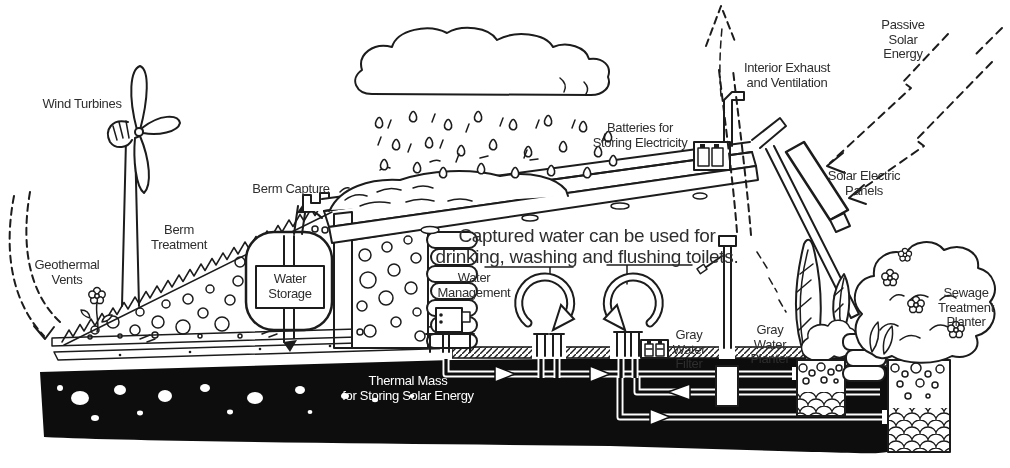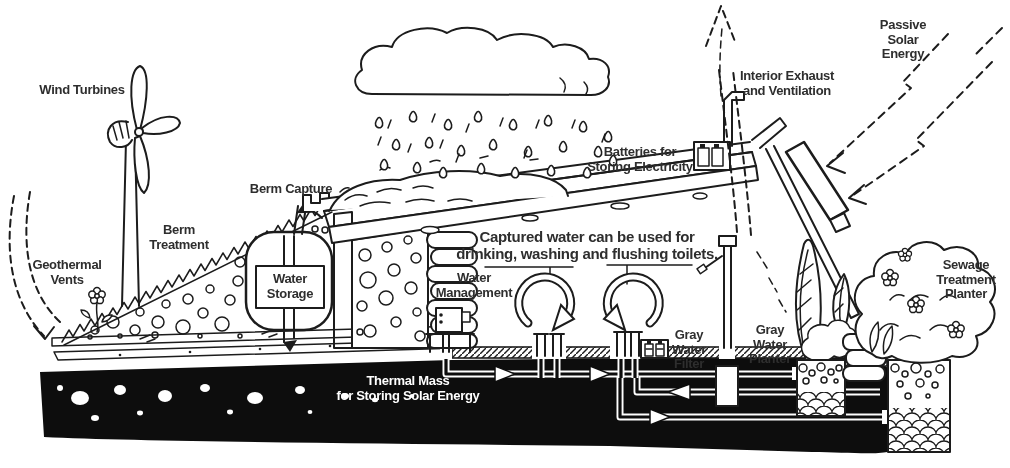--- a/index.html
+++ b/index.html
@@ -1,22 +1,22 @@
 <!DOCTYPE html>
 <html><head>
 <meta charset="utf-8">
 <style>
   html,body{margin:0;padding:0;background:#fff;}
   .stage{position:relative;width:1010px;height:468px;background:#fff;overflow:hidden;
          font-family:"Liberation Sans",sans-serif;}
   .stage svg{position:absolute;left:0;top:0;}
   .lbl{position:absolute;transform:translate(-50%,-50%);text-align:center;
-       white-space:pre-line;color:#2e2e2e;font-size:13px;font-weight:bold;
+       white-space:pre-line;color:#2e2e2e;font-size:13px;font-weight:normal;
        letter-spacing:-0.3px;line-height:1.12;pointer-events:none;}
-  .lbl.big{font-size:15px;}
+  .lbl.big{font-size:19px;}
   .lbl.inv{color:#ffffff;}
   
   .s1{stroke:#1c1c1c;stroke-width:1.5;fill:none;stroke-linecap:round;stroke-linejoin:round;}
   .s2{stroke:#1c1c1c;stroke-width:2;fill:none;stroke-linecap:round;stroke-linejoin:round;}
   .s3{stroke:#1c1c1c;stroke-width:2.5;fill:none;stroke-linecap:round;stroke-linejoin:round;}
   .fw{fill:#ffffff;}
   .fk{fill:#1c1c1c;}
   .dash{stroke-dasharray:7 5;}
   .dash2{stroke-dasharray:8 6;}
 </style>
@@ -410,43 +410,45 @@
       <path d="M872,352 C868,340 870,330 878,322 C880,334 878,344 872,352 Z
                M884,354 C882,342 886,332 892,326 C894,338 890,348 884,354 Z" class="s1 fw"></path>
       <use href="#flw" transform="translate(890,278)"></use>
       <use href="#flw" transform="translate(916,305)"></use>
       <use href="#flw" transform="translate(956,330)"></use>
       <use href="#flw" transform="translate(905,255) scale(0.8)"></use>
     </g>
   </g>
 </svg>
 
-<div class="lbl" style="left:82px;top:90px">Wind Turbines</div>
+<div class="lbl" style="left:82px;top:104px">Wind Turbines</div>
 <div class="lbl" style="left:67px;top:273px">Geothermal
 Vents</div>
 <div class="lbl" style="left:179px;top:238px">Berm
 Treatment</div>
 <div class="lbl" style="left:291px;top:189px">Berm Capture</div>
 <div class="lbl" style="left:290px;top:287px">Water
 Storage</div>
 <div class="lbl big" style="left:587px;top:246px">Captured water can be used for
 drinking, washing and flushing toilets.</div>
 <div class="lbl" style="left:474px;top:286px">Water
 Management</div>
 <div class="lbl" style="left:689px;top:350px">Gray
 Water
 Filter</div>
-<div class="lbl" style="left:640px;top:160px">Batteries for
+<div class="lbl" style="left:640px;top:136px">Batteries for
 Storing Electricity</div>
-<div class="lbl" style="left:787px;top:84px">Interior Exhaust
+<div class="lbl" style="left:787px;top:76px">Interior Exhaust
 and Ventilation</div>
 <div class="lbl" style="left:903px;top:40px">Passive
 Solar
 Energy</div>
+<div class="lbl" style="left:864px;top:184px">Solar Electric
+Panels</div>
 <div class="lbl" style="left:770px;top:345px">Gray
 Water
 Planter</div>
-<div class="lbl" style="left:966px;top:280px">Sewage
+<div class="lbl" style="left:966px;top:308px">Sewage
 Treatment
 Planter</div>
 <div class="lbl inv" style="left:408px;top:389px">Thermal Mass
 for Storing Solar Energy</div>
 </div>
 
 </body></html>

